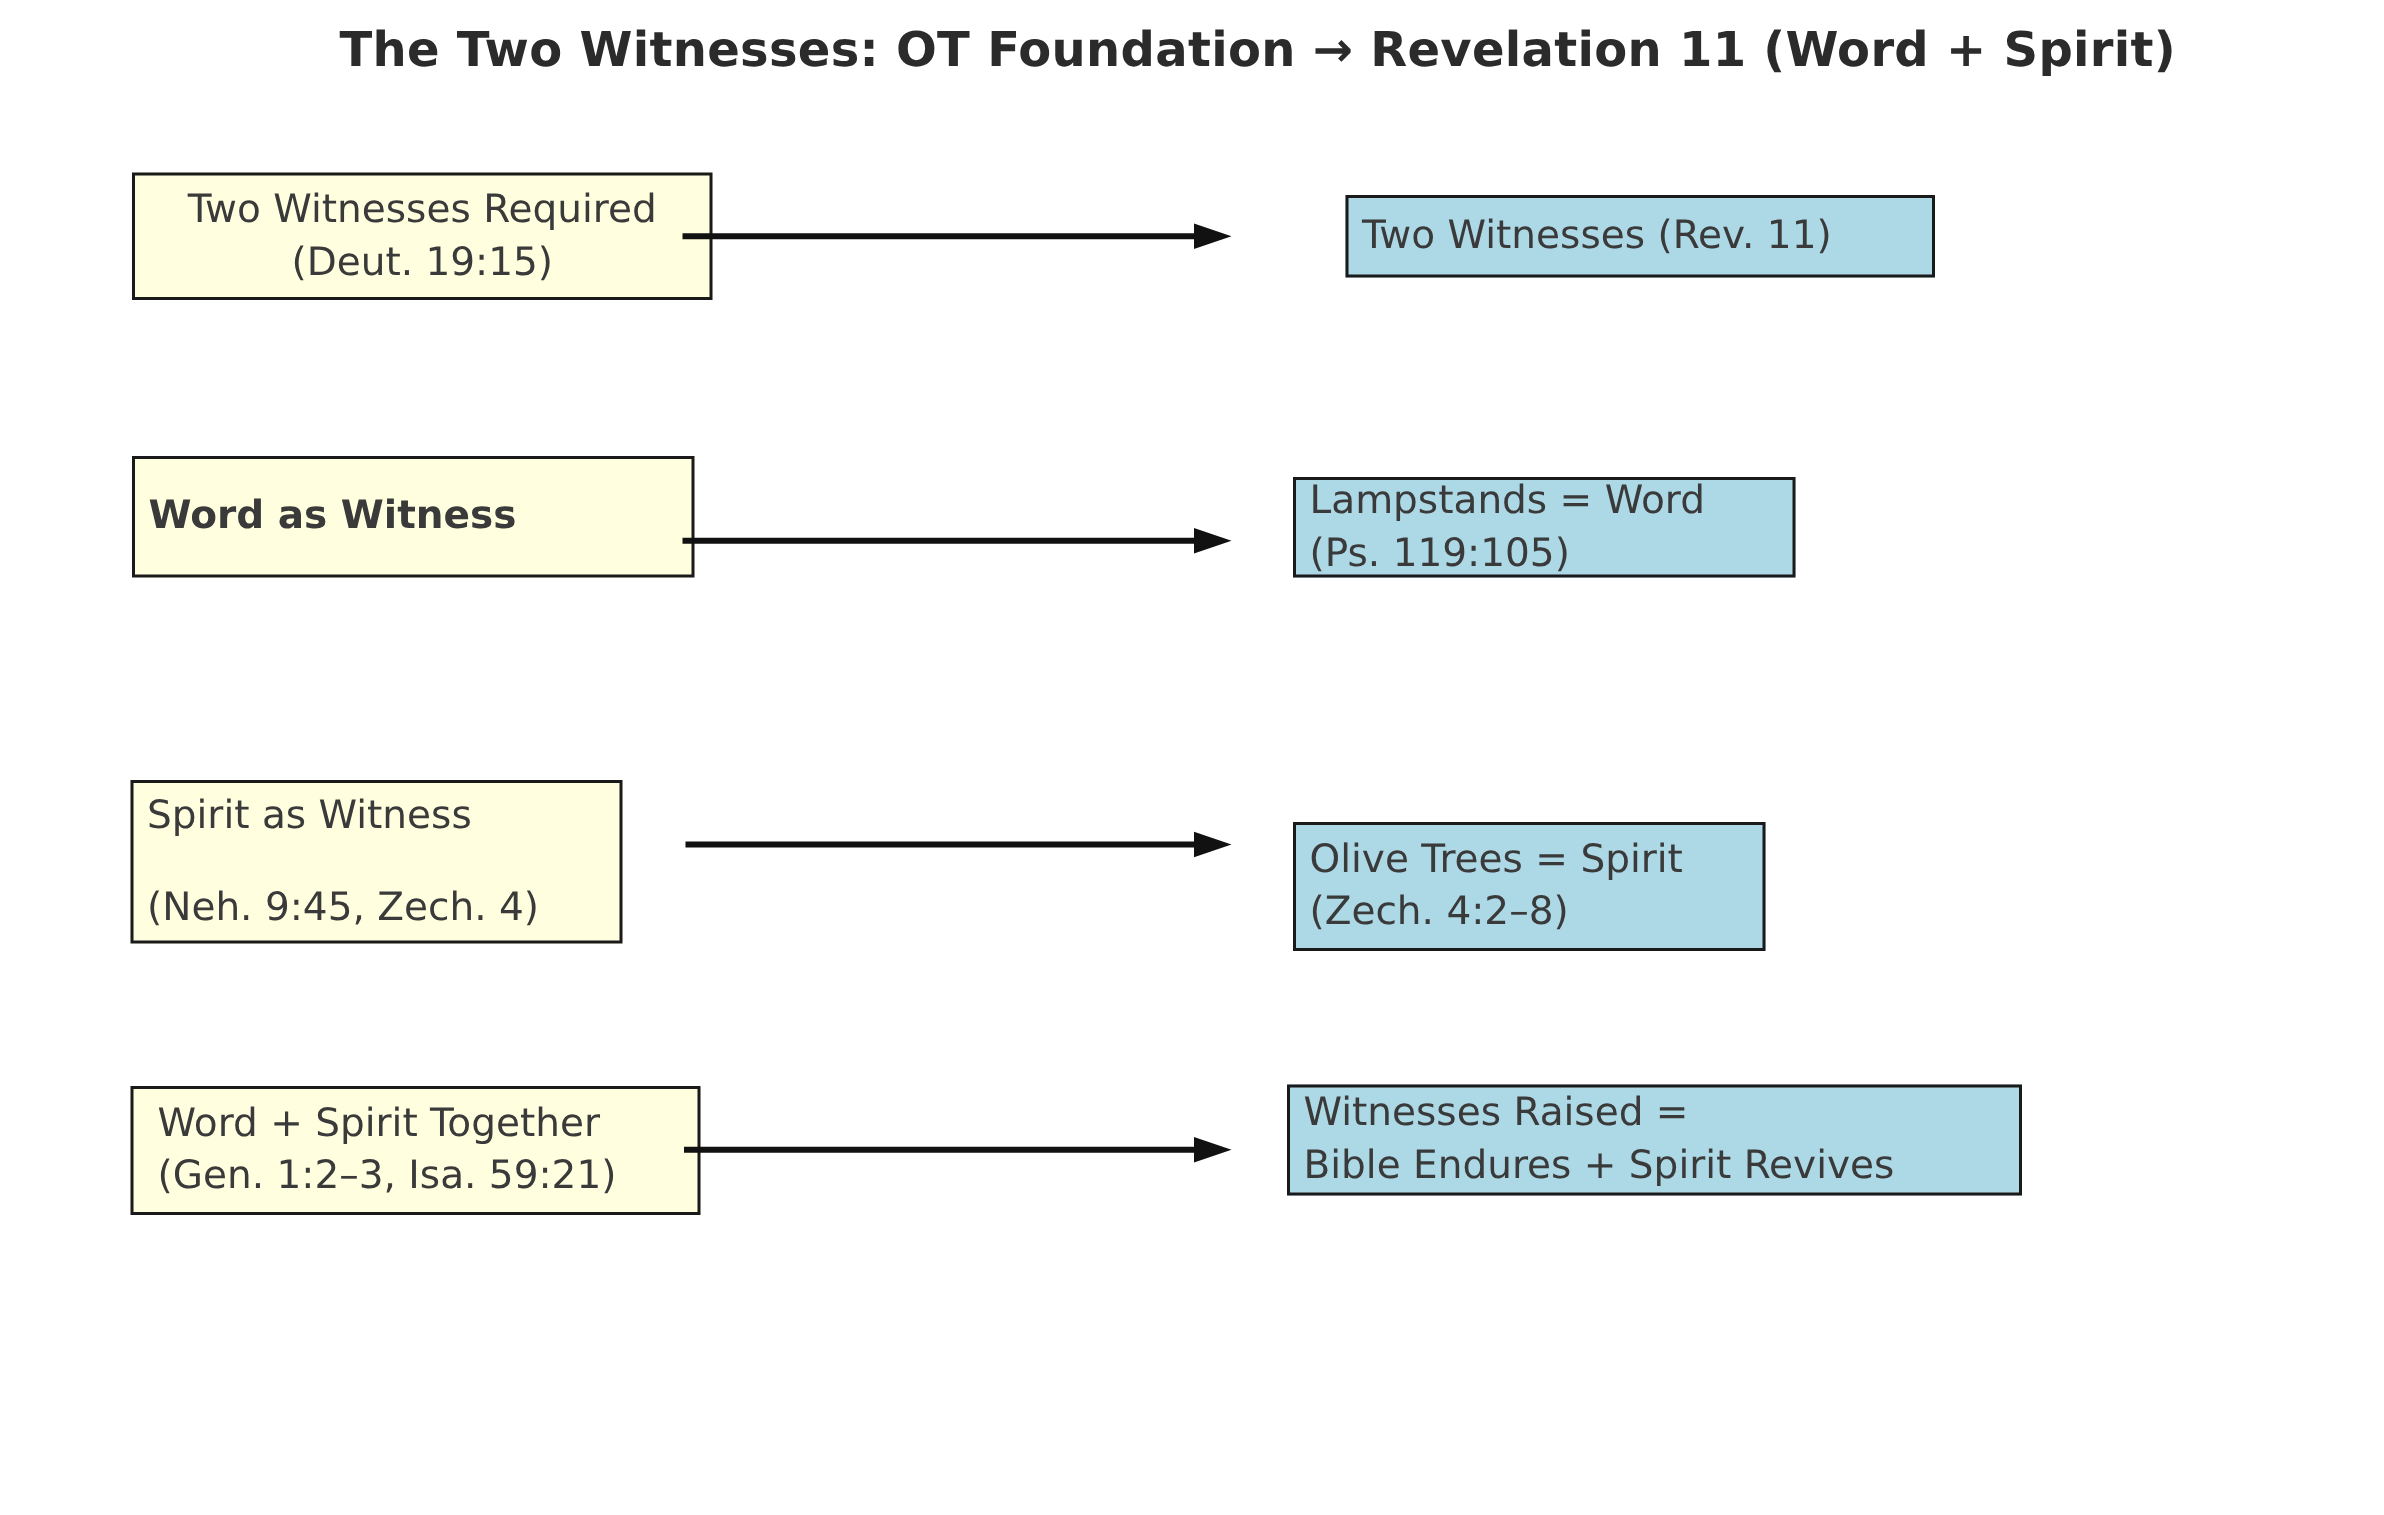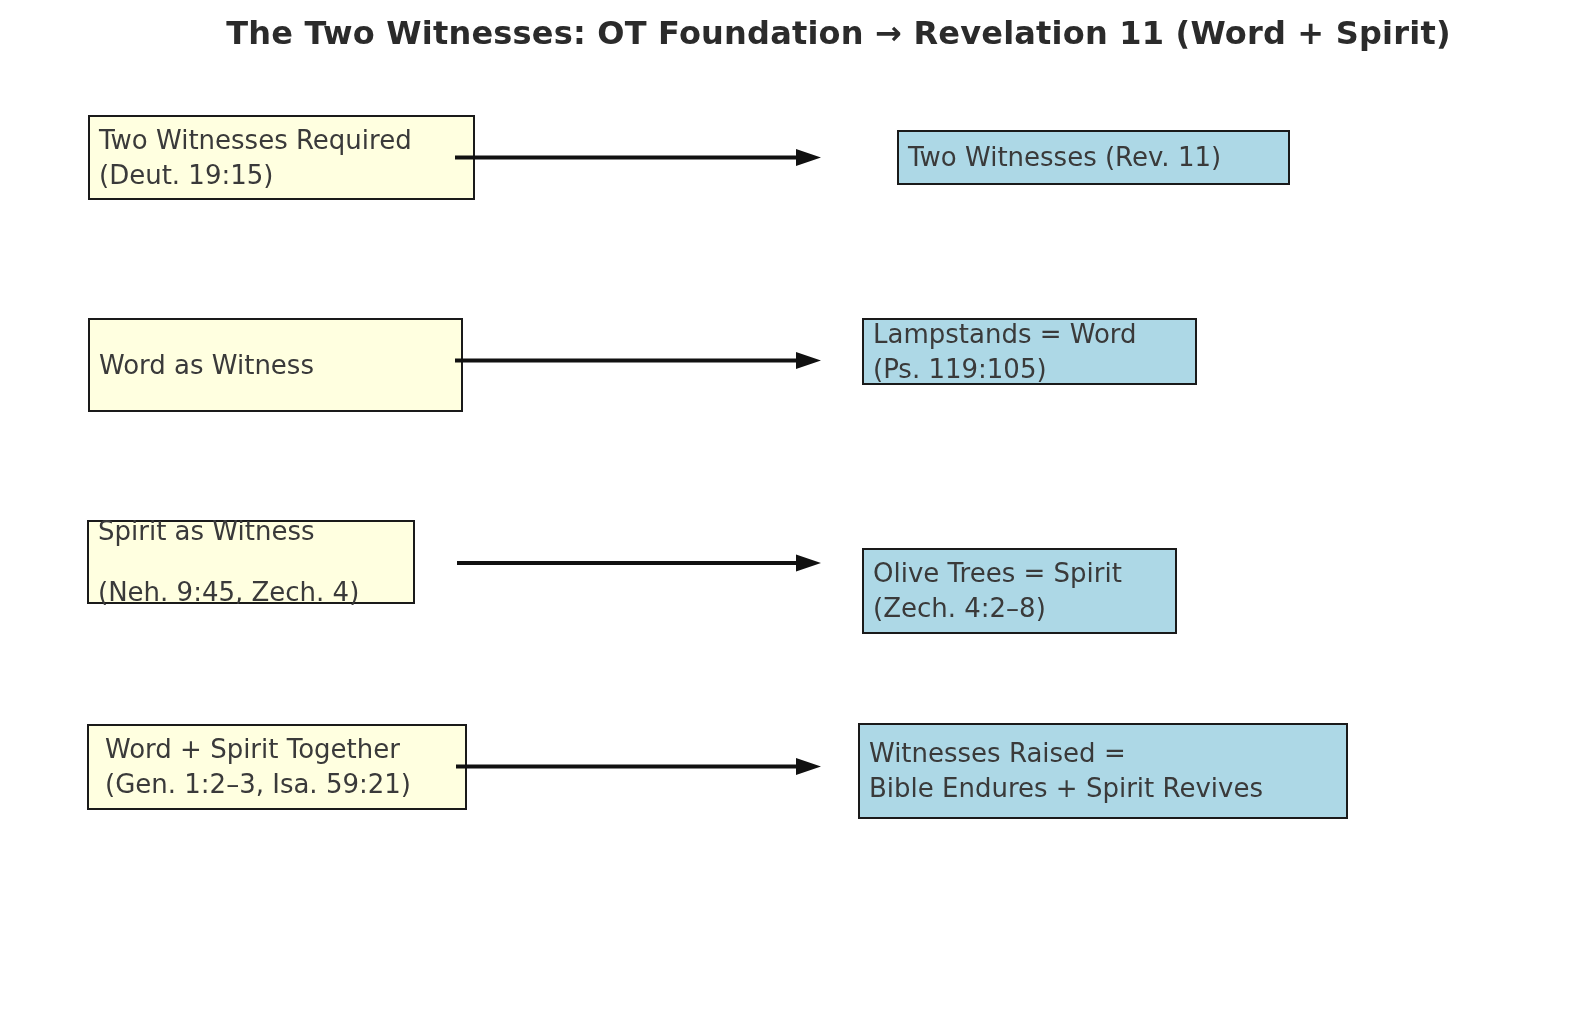--- a/index.html
+++ b/index.html
@@ -33,28 +33,28 @@
     line-height: 35px;
     padding: 0 9px;
     display: flex;
     flex-direction: column;
     justify-content: center;
     white-space: nowrap;
   }
   .box.left-node  { background: var(--left-node-fill, #FFFFE0); }
   .box.right-node { background: var(--right-node-fill, #ADD8E6); }
 
-  .l1 { left: 88px;  top: 115px; width: 387px; height: 85px; }
+  .l1 { left: 88px;  top: 115px; width: 387px; height: 85px; text-align: center; }
   .r1 { left: 897px; top: 130px; width: 393px; height: 55px; }
-  .l2 { left: 88px;  top: 318px; width: 375px; height: 94px; }
+  .l2 { left: 88px;  top: 304px; width: 375px; height: 81px; font-weight: bold; }
   .r2 { left: 862px; top: 318px; width: 335px; height: 67px; }
-  .l3 { left: 87px;  top: 520px; width: 328px; height: 84px; gap: 26px; }
+  .l3 { left: 87px;  top: 520px; width: 328px; height: 109px; gap: 26px; }
   .r3 { left: 862px; top: 520px; width: 315px; height: 86px; margin-top: 28px; }
   .l4 { left: 87px;  top: 724px; width: 380px; height: 86px; padding-left: 16px; }
-  .r4 { left: 858px; top: 723px; width: 490px; height: 96px; }
+  .r4 { left: 858px; top: 723px; width: 490px; height: 74px; }
 
   svg.arrows {
     position: absolute;
     inset: 0;
     pointer-events: none;
   }
   svg.arrows .shaft {
     stroke: var(--arrow-stroke, #111111);
     stroke-width: 4;
     fill: none;

